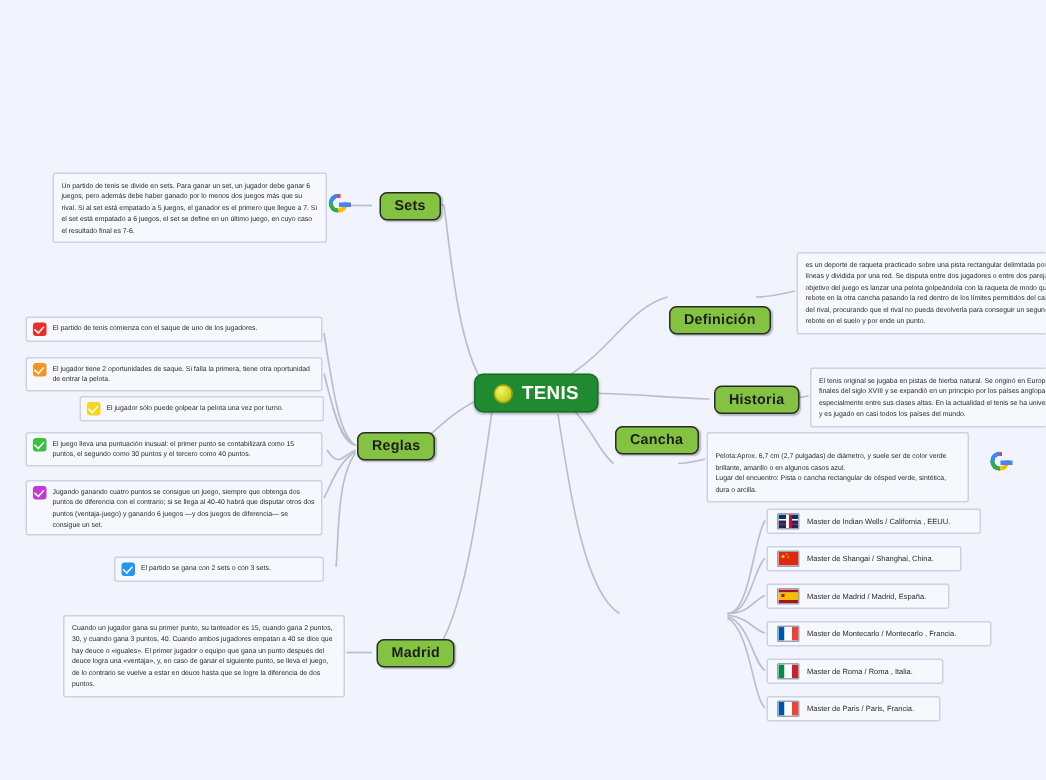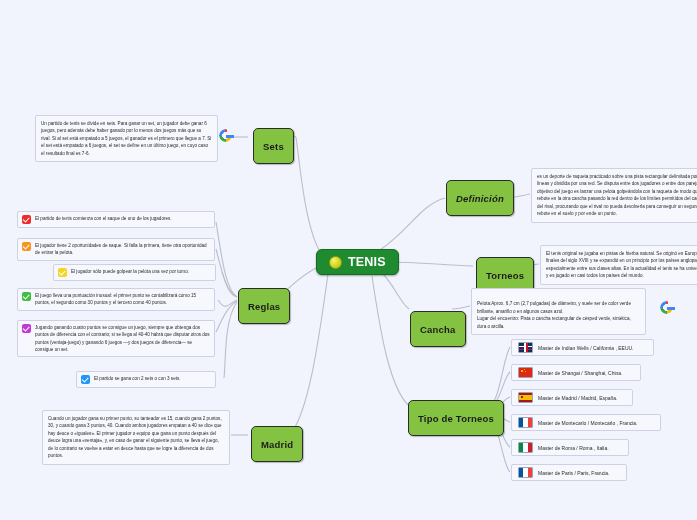--- a/index.html
+++ b/index.html
@@ -38,21 +38,21 @@
     width:11px;height:11px;border-radius:50%;
     background:radial-gradient(circle at 35% 32%, #f4f37a 0%, #d9dc2a 45%, #b5bc16 100%);
     border:1px solid #98a010;
     display:inline-block;flex:0 0 auto;
   }
   .branch{
     background:#84c341;
     border:1px solid #2b2b2b;
     color:#1d1d1d;
     font-size:9.5px;
-    height:36px;
+    height:19px;
     padding:0 9px;
     box-shadow:1px 1px 1px rgba(0,0,0,.25);
   }
 
   
   .note{
     position:absolute;
     box-sizing:border-box;
     background:#f6f8fe;
     border:1px solid #ccd2e3;
@@ -198,43 +198,40 @@
 
   <div class="node root" style="left:316px;top:249px;">
     <span class="ball"></span>
     <span>TENIS</span>
   </div>
 
   <div class="node branch" style="left:253px;top:128px;">
     <span>Sets</span>
   </div>
 
-  <div class="node branch" style="left:446px;top:180px;font-style:italic;">
+  <div class="node branch" style="left:446px;top:204px;">
     <span>Definición</span>
   </div>
 
   <div class="node branch" style="left:476px;top:257px;">
-    <span>Torneos</span>
-  </div>
-
-  <div class="node branch" style="left:410px;top:311px;justify-content:center;">
+    <span>Historia</span>
+  </div>
+
+  <div class="node branch" style="left:410px;top:284px;justify-content:center;">
     <span>Cancha</span>
   </div>
 
   <div class="node branch" style="left:238px;top:288px;justify-content:flex-end;">
     <span>Reglas</span>
   </div>
 
   <div class="node branch" style="left:251px;top:426px;">
     <span>Madrid</span>
   </div>
 
-  <div class="node branch" style="left:408px;top:400px;">
-    <span>Tipo de Torneos</span>
-  </div>
 
   <div class="note" style="left:35px;top:115px;width:183px;">
     <span>Un partido de tenis se divide en sets. Para ganar un set, un jugador debe ganar 6 juegos, pero además debe haber ganado por lo menos dos juegos más que su rival. Si al set está empatado a 5 juegos, el ganador es el primero que llegue a 7. Si el set está empatado a 6 juegos, el set se define en un último juego, en cuyo caso el resultado final es 7-6.</span>
   </div>
 
   <div class="note" style="left:531px;top:168px;width:183px;">
     <span>es un deporte de raqueta practicado sobre una pista rectangular delimitada por líneas y dividida por una red. Se disputa entre dos jugadores  o entre dos parejas. El objetivo del juego es lanzar una pelota golpeándola con la raqueta de modo que rebote en la otra cancha pasando la red dentro de los límites permitidos del campo del rival, procurando que el rival no pueda devolverla para conseguir un segundo rebote en el suelo y por ende un punto.</span>
   </div>
 
   <div class="note" style="left:540px;top:245px;width:183px;">

